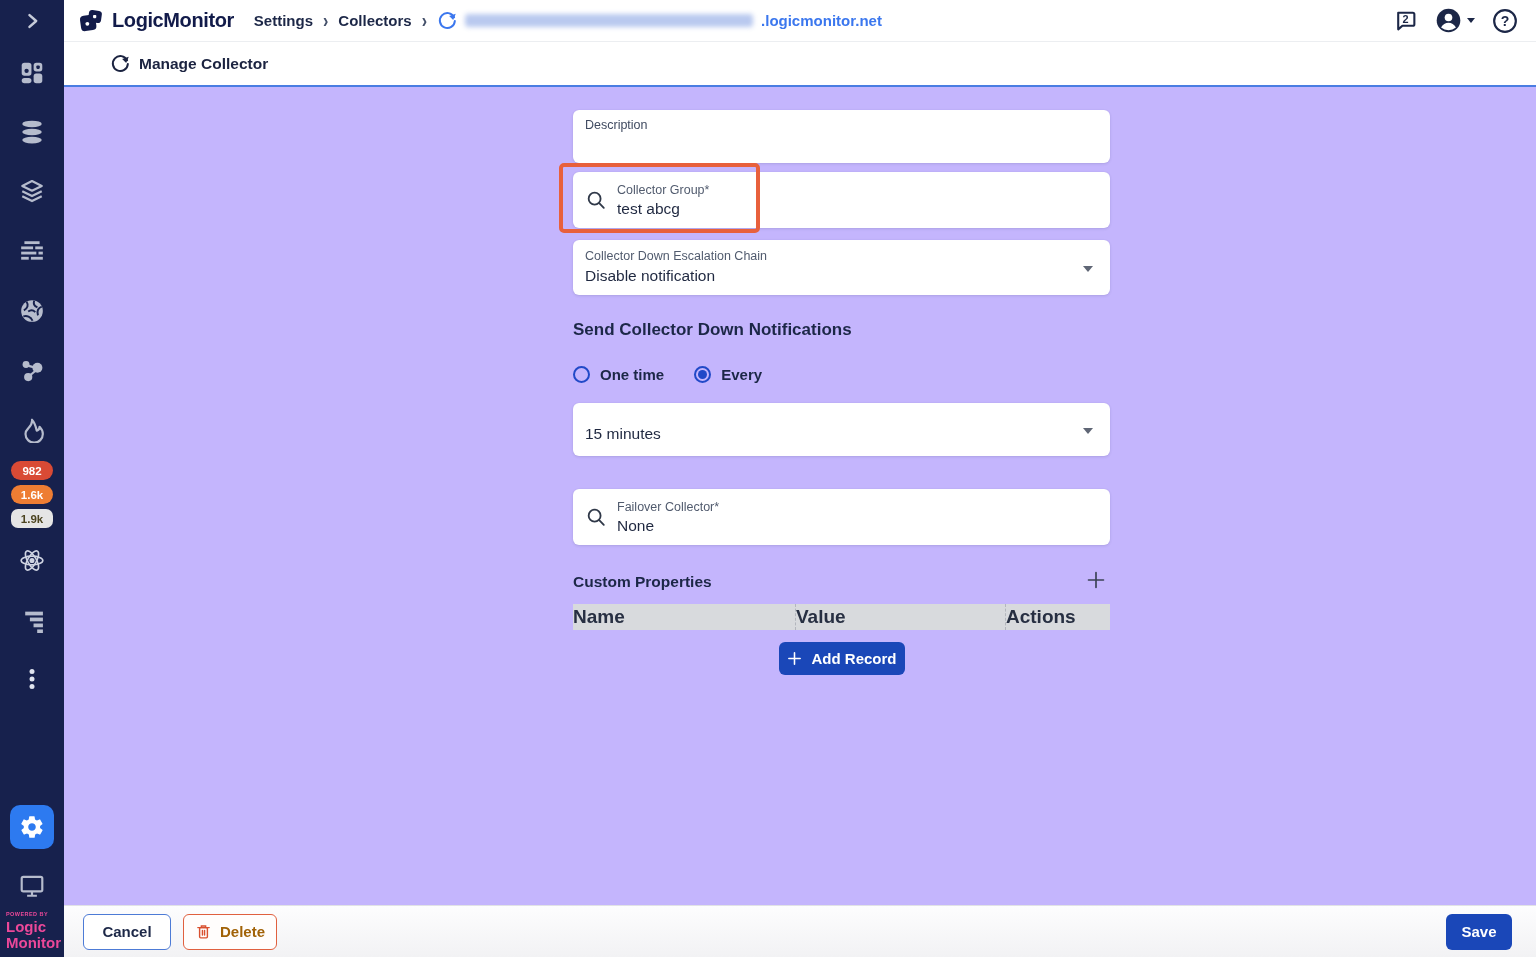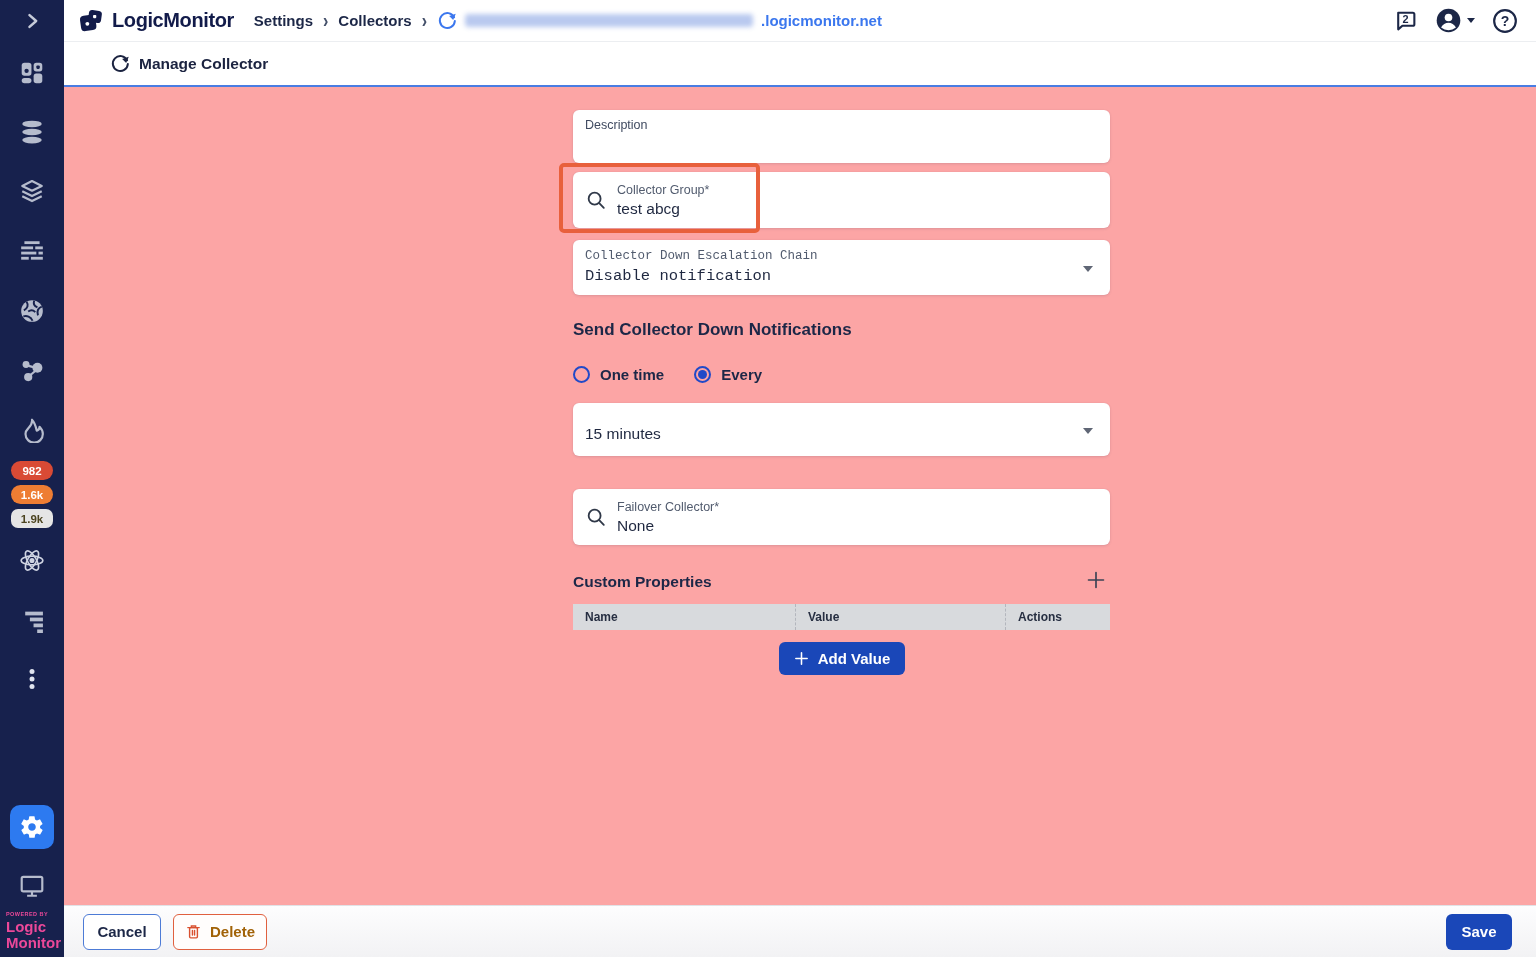--- a/index.html
+++ b/index.html
@@ -39,73 +39,73 @@
   .top-icon { cursor:pointer; display:flex; align-items:center; }
   .avatar-caret { width:0; height:0; border-left:4.5px solid transparent; border-right:4.5px solid transparent;
                   border-top:5px solid #1c2747; margin-left:5px; }
 
   
   .page-header { position:absolute; left:64px; top:42px; right:0; height:45px; background:#fff;
                  border-bottom:2px solid #4a7de2; display:flex; align-items:center; padding-left:46px; gap:9px; }
   .page-title { font-size:15.5px; font-weight:800; color:#1b2340; }
 
   
-  .content { position:absolute; left:64px; top:87px; right:0; bottom:52px; background:#fca5a5; overflow:hidden; }
+  .content { position:absolute; left:64px; top:87px; right:0; bottom:52px; background:#c4b5fd; overflow:hidden; }
   .form { position:absolute; left:509px; top:23px; width:537px; }
   .card { background:#fff; border-radius:6px; box-shadow:0 1px 3px rgba(23,33,77,.12), 0 0 1px rgba(23,33,77,.1); }
   .field-label { font-size:12.5px; color:#515b6e; }
   .field-value { font-size:15.5px; color:#1f2840; }
 
   .desc-card { height:53px; padding:8px 12px; margin-bottom:9px; cursor:text; }
   .desc-card .field-label { color:#3f4a60; margin-bottom:4px; }
   .desc-row { display:flex; align-items:center; gap:3px; }
   .desc-blur1 { width:58px; height:13px; background:#c6cad3; }
   .desc-blur2 { width:218px; height:13px; background:#c6cad3; margin-left:14px; margin-right:3px; }
 
   .search-card { height:56px; display:flex; align-items:center; padding-left:12px; gap:10px; position:relative; cursor:pointer; }
   .search-card .stack { display:flex; flex-direction:column; gap:3px; }
 
   .group-card { margin-bottom:12px; }
   .annotation { position:absolute; left:-14px; top:-9px; width:201px; height:70px;
                 border:4px solid #e8603c; border-radius:5px; pointer-events:none; z-index:3; }
 
-  .select-card { height:55px; padding:9px 12px; position:relative; margin-bottom:0; cursor:pointer;font-family:Liberation Mono, monospace; }
+  .select-card { height:55px; padding:9px 12px; position:relative; margin-bottom:0; cursor:pointer; }
   .select-card .field-label { margin-bottom:4px; }
   .caret { position:absolute; right:17px; top:50%; margin-top:-2px; width:0; height:0;
            border-left:5px solid transparent; border-right:5px solid transparent; border-top:6px solid #5f6675; }
 
   .section-heading { margin-top:25px; font-size:17px; font-weight:800; color:#1c2747; }
   .radio-row { margin-top:26px; display:flex; align-items:center; gap:30px; }
   .radio { display:flex; align-items:center; gap:10px; cursor:pointer; }
   .radio-circle { width:17px; height:17px; border-radius:50%; border:2px solid #2149c8; display:flex; align-items:center; justify-content:center; }
   .radio.selected .radio-circle::after { content:""; width:9px; height:9px; border-radius:50%; background:#2149c8; }
   .radio-label { font-size:15px; font-weight:bold; color:#1c2747; }
 
   .interval-card { margin-top:20px; height:53px; padding:22px 12px 0; position:relative; cursor:pointer; }
   .failover-card { margin-top:33px; }
 
   .cp-header { margin-top:25px; display:flex; align-items:center; justify-content:space-between; }
   .cp-title { font-size:15.5px; font-weight:800; color:#1c2747; }
   .cp-plus { cursor:pointer; margin-right:4px; }
   .cp-table-head { margin-top:10px; height:26px; background:#d8dadd; display:flex; align-items:center; }
-  .cp-col { font-size:12px; font-weight:bold; color:#272f42; padding-left:12px; height:100%; display:flex; align-items:center; }
+  .cp-col { font-size:19px; font-weight:bold; color:#272f42; padding-left:0; height:100%; display:flex; align-items:center; }
   .cp-col-name { width:223px; border-right:1px dashed #b3b6bd; }
   .cp-col-value { width:210px; border-right:1px dashed #b3b6bd; }
   .cp-col-actions { flex:1; }
   .add-btn { margin:12px auto 0; width:126px; height:33px; background:#1a47b8; border:none; border-radius:6px;
              color:#fff; font-size:15px; font-weight:bold; display:flex; align-items:center; justify-content:center; gap:8px;
              cursor:pointer; font-family:inherit; }
 
   
   .footer { position:absolute; left:64px; bottom:0; right:0; height:52px;
             background:linear-gradient(#fdfdfe,#f2f2f4); border-top:1px solid #e1e2e6;
             display:flex; align-items:center; padding:0 24px 0 19px; }
   .btn { height:36px; border-radius:6px; font-size:15px; font-weight:bold; display:flex; align-items:center;
          justify-content:center; cursor:pointer; font-family:inherit; }
-  .btn-cancel { width:78px; background:#fff; border:1px solid #4d7bd6; color:#1c2747; }
+  .btn-cancel { width:88px; background:#fff; border:1px solid #4d7bd6; color:#1c2747; }
   .btn-delete { width:94px; background:#fffdfc; border:1px solid #e0603f; color:#a16207; margin-left:12px; gap:8px; }
   .btn-save { width:66px; background:#1a47b8; border:none; color:#fff; margin-left:auto; }
 </style>
 </head>
 <body>
 
 <div class="app">
 
   <nav class="sidebar">
     <div class="side-chevron">
@@ -344,21 +344,21 @@
       </div>
       <div class="cp-table-head">
         <div class="cp-col cp-col-name">Name</div>
         <div class="cp-col cp-col-value">Value</div>
         <div class="cp-col cp-col-actions">Actions</div>
       </div>
       <button class="add-btn">
         <svg viewBox="0 0 24 24" width="17" height="17" fill="none" stroke="#fff" stroke-width="2.2" stroke-linecap="round">
             <path d="M12 4v16M4 12h16"></path>
           </svg>
-        <span>Add Value</span>
+        <span>Add Record</span>
       </button>
 
     </div>
   </main>
 
   <footer class="footer">
     <button class="btn btn-cancel">Cancel</button>
     <button class="btn btn-delete">
       <svg viewBox="0 0 24 24" width="17" height="17" fill="none" stroke="#d9502f" stroke-width="2" stroke-linecap="round">
           <path d="M4 6.5h16"></path>

